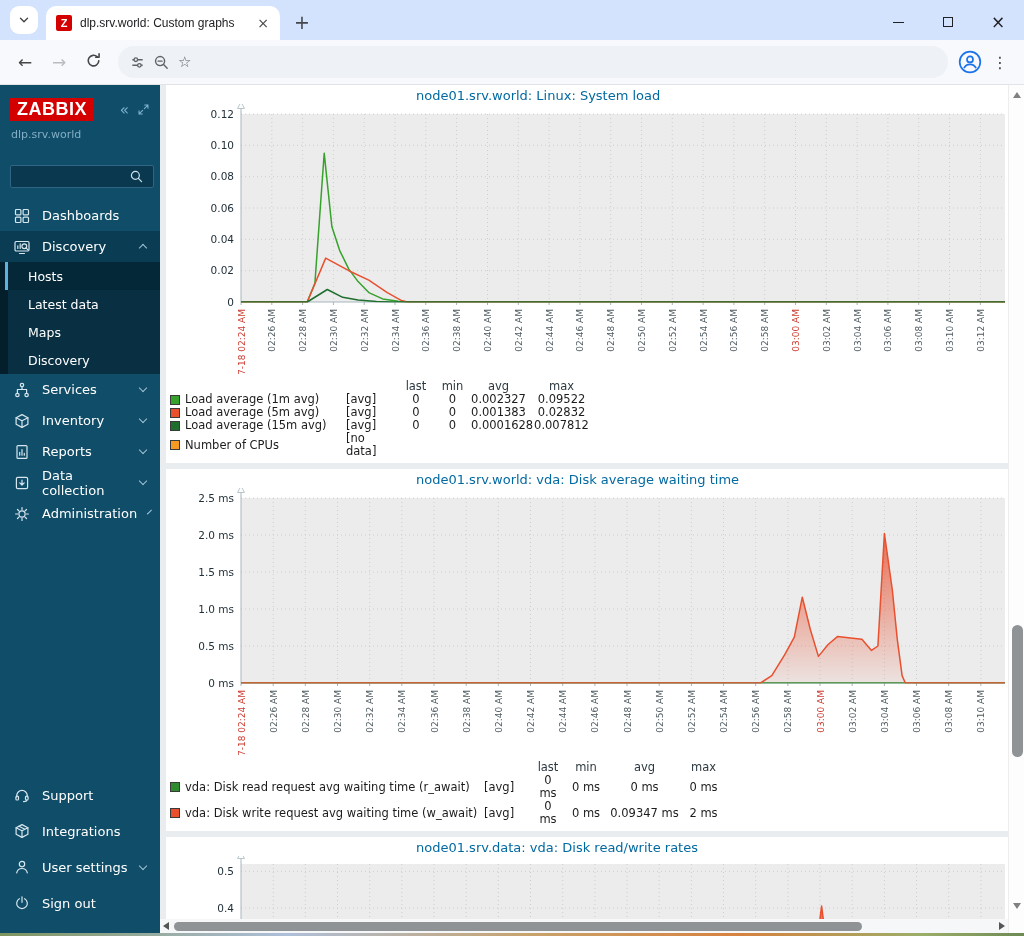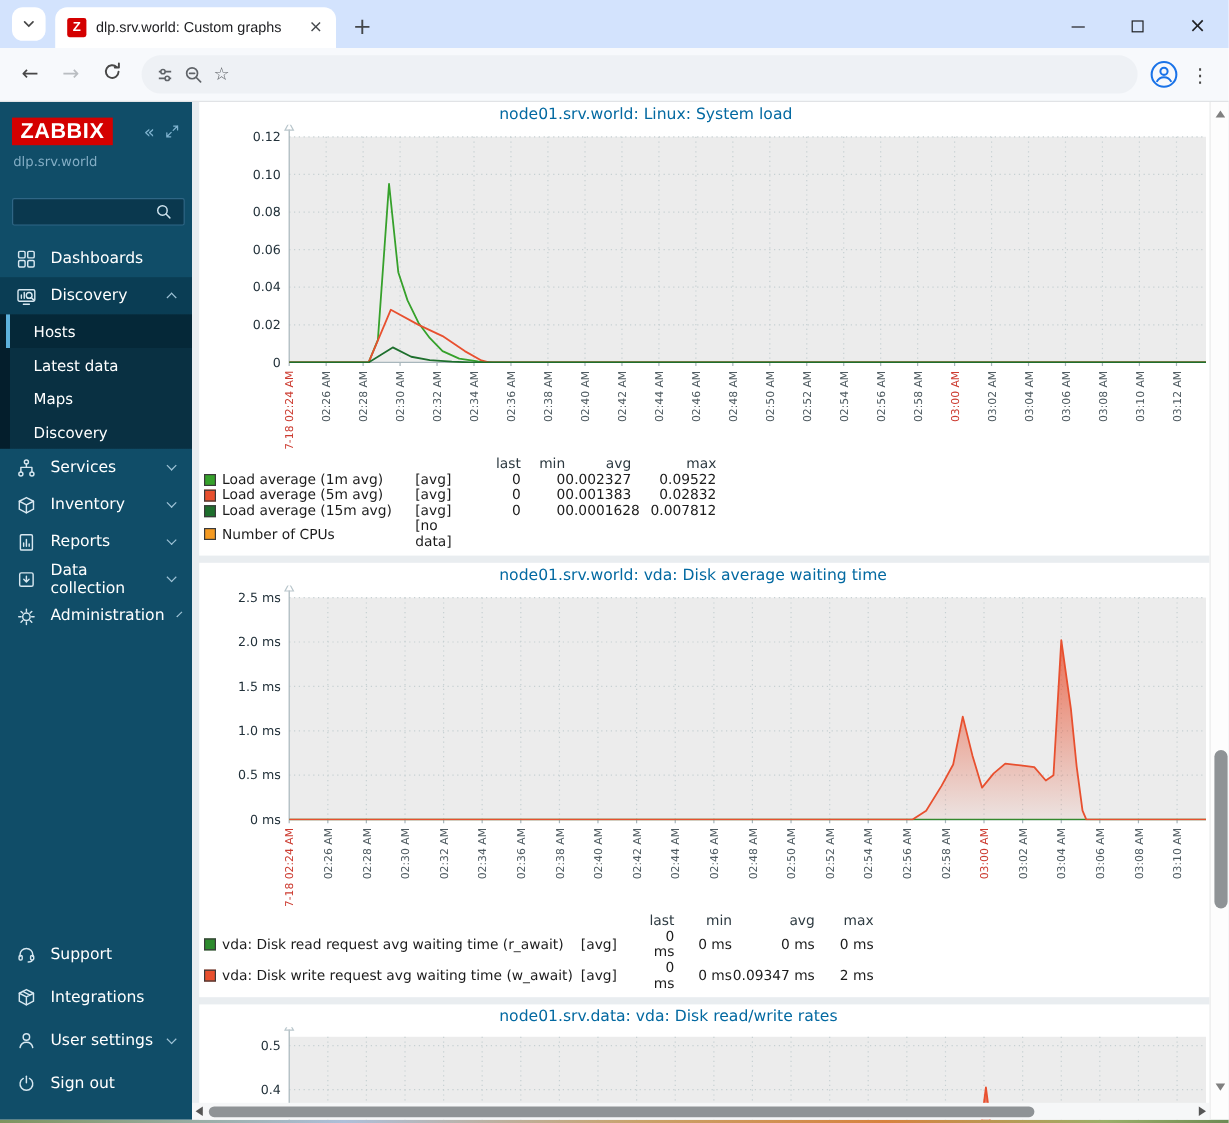--- a/index.html
+++ b/index.html
@@ -53,21 +53,21 @@
   .sub-item.selected{background:linear-gradient(to right,#041e2c 5px,#5db1dc 5px,#5db1dc 8px,#052838 8px)}
   .sb-spacer{flex:1}
   #side-footer{padding-bottom:12px}
   #side-footer .side-item{height:36px}
 
   .content{flex:1;background:#e9edf0;position:relative;overflow:hidden}
   .chart-card{background:#fff;margin:0 0 6px 6px;width:842px;padding:3px 0 5px}
   .chart-title{font-size:13px;color:#0369a1;padding-left:250px;height:16px;line-height:16px;white-space:nowrap;overflow:hidden}
   .legend{margin:2px 0 0 4px}
   .lrow{display:flex;font-size:11.5px;line-height:13px;color:#1c1c1c;align-items:center}
-  .lrow .num{text-align:right;display:inline-block}
+  .lrow .num{text-align:center;display:inline-block}
   .lname{display:flex;align-items:center;gap:5px;white-space:nowrap;overflow:hidden}
   .sw{width:10px;height:10px;border:1px solid #3a3a3a;display:inline-block;flex:none}
   .lhead{color:#2c3940}
 
   
   .vscroll{position:absolute;top:0;right:0;width:16px;height:100%;background:#fdfdfd;border-left:1px solid #ededed}
   .vthumb{position:absolute;left:2.5px;width:11px;top:540px;height:132px;background:#8f9396;border-radius:6px;cursor:pointer}
   .tri-up{position:absolute;left:4px;top:7px;width:0;height:0;border-left:4px solid transparent;border-right:4px solid transparent;border-bottom:6px solid #808080;cursor:pointer}
   .tri-down{position:absolute;left:4px;top:818px;width:0;height:0;border-left:4px solid transparent;border-right:4px solid transparent;border-top:6px solid #808080;cursor:pointer}
   .hscroll{position:absolute;bottom:0;left:0;width:848px;height:14px;background:#f6f7f8}

